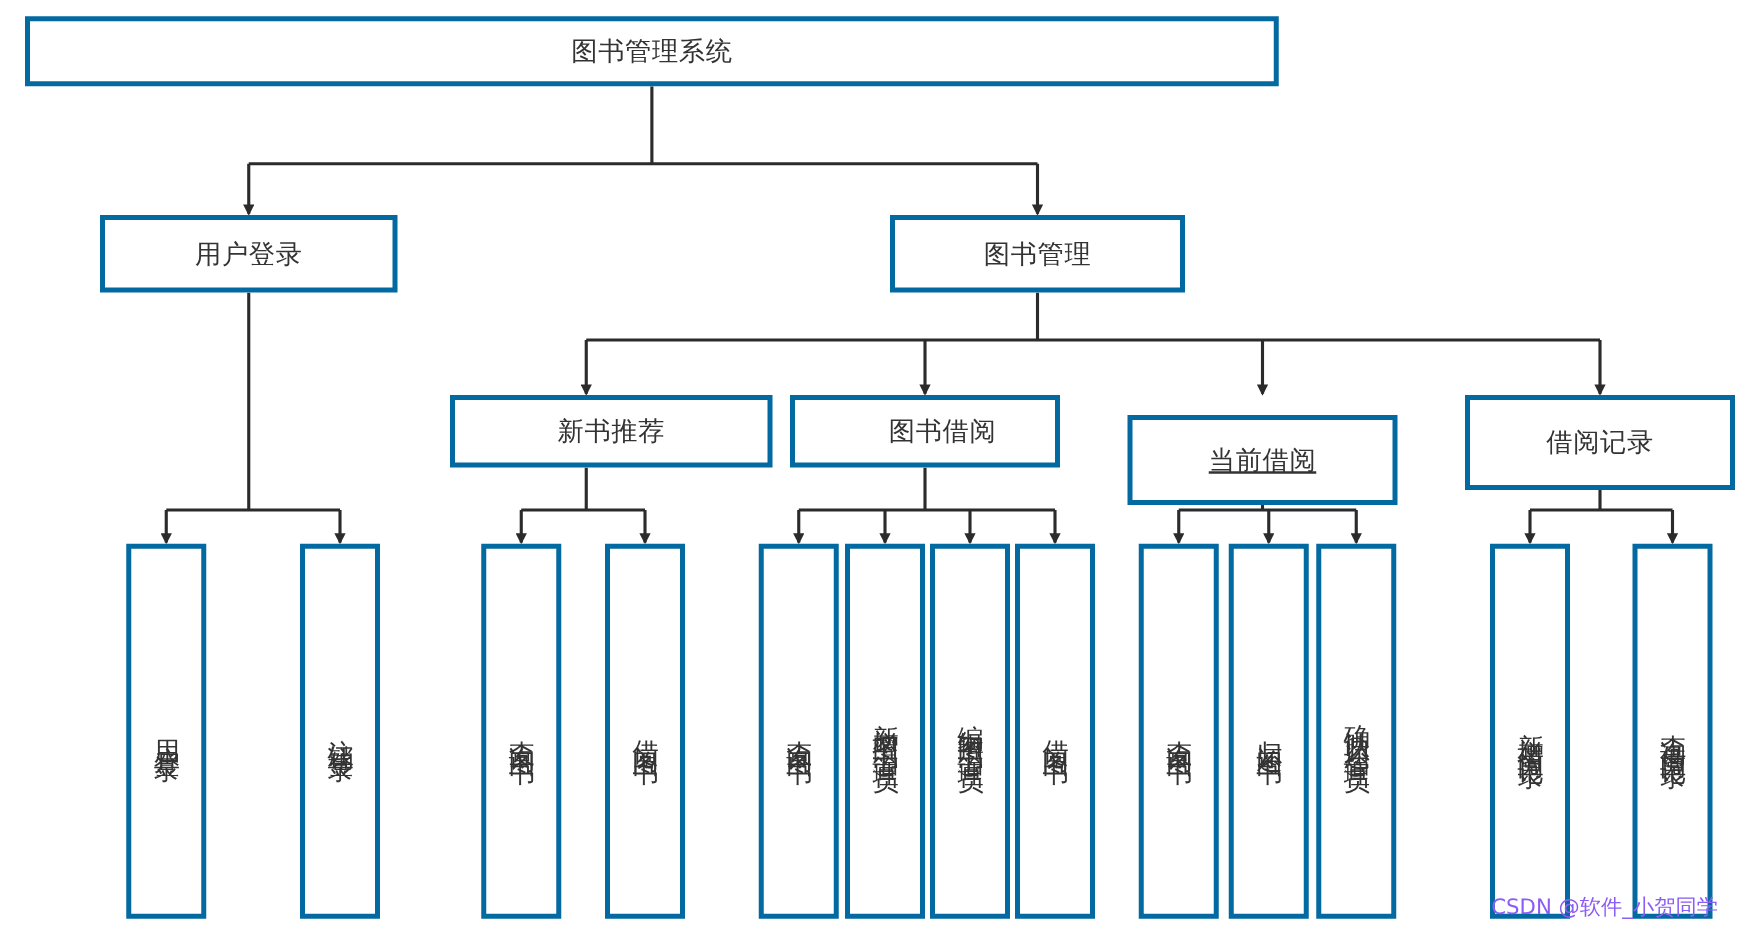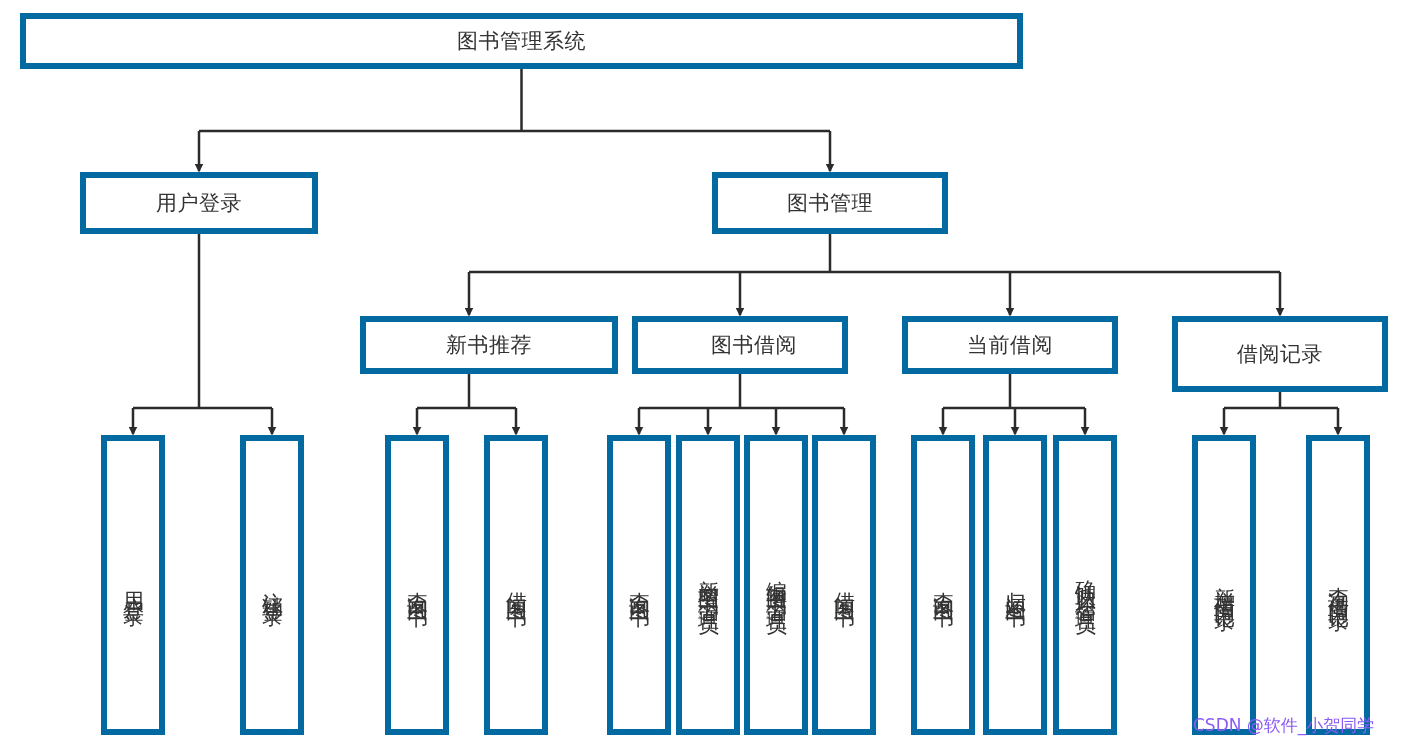--- a/index.html
+++ b/index.html
@@ -20,21 +20,21 @@
   svg.edges {
     position: absolute;
     left: 0;
     top: 0;
     width: 1405px;
     height: 747px;
   }
   .node {
     position: absolute;
     box-sizing: border-box;
-    border: 6px solid #0369a1;
+    border: 4px solid #0369a1;
     background: #ffffff;
     display: flex;
     align-items: center;
     justify-content: center;
     color: #333333;
   }
   .node.horiz {
     font-size: 21px;
     letter-spacing: 0.5px;
   }
@@ -116,21 +116,21 @@
       </div>
       <div class="node horiz" style="left: 712px; top: 172px; width: 236px; height: 62px;">
         <span class="hlabel">图书管理</span>
       </div>
       <div class="node horiz" style="left: 360px; top: 316px; width: 258px; height: 58px;">
         <span class="hlabel">新书推荐</span>
       </div>
       <div class="node horiz" style="left: 632px; top: 316px; width: 216px; height: 58px; padding-left: 28px;">
         <span class="hlabel">图书借阅</span>
       </div>
-      <div class="node horiz" style="left: 902px; top: 316px; width: 216px; height: 58px;">
+      <div class="node horiz" style="left: 902px; top: 332px; width: 216px; height: 72px; text-decoration: underline;">
         <span class="hlabel">当前借阅</span>
       </div>
       <div class="node horiz" style="left: 1172px; top: 316px; width: 216px; height: 76px;">
         <span class="hlabel">借阅记录</span>
       </div>
       <div class="node vert" style="left: 101px; top: 435px; width: 64px; height: 300px;">
         <span class="vlabel">用户登录</span>
       </div>
       <div class="node vert" style="left: 240px; top: 435px; width: 64px; height: 300px;">
         <span class="vlabel">注销登录</span>

